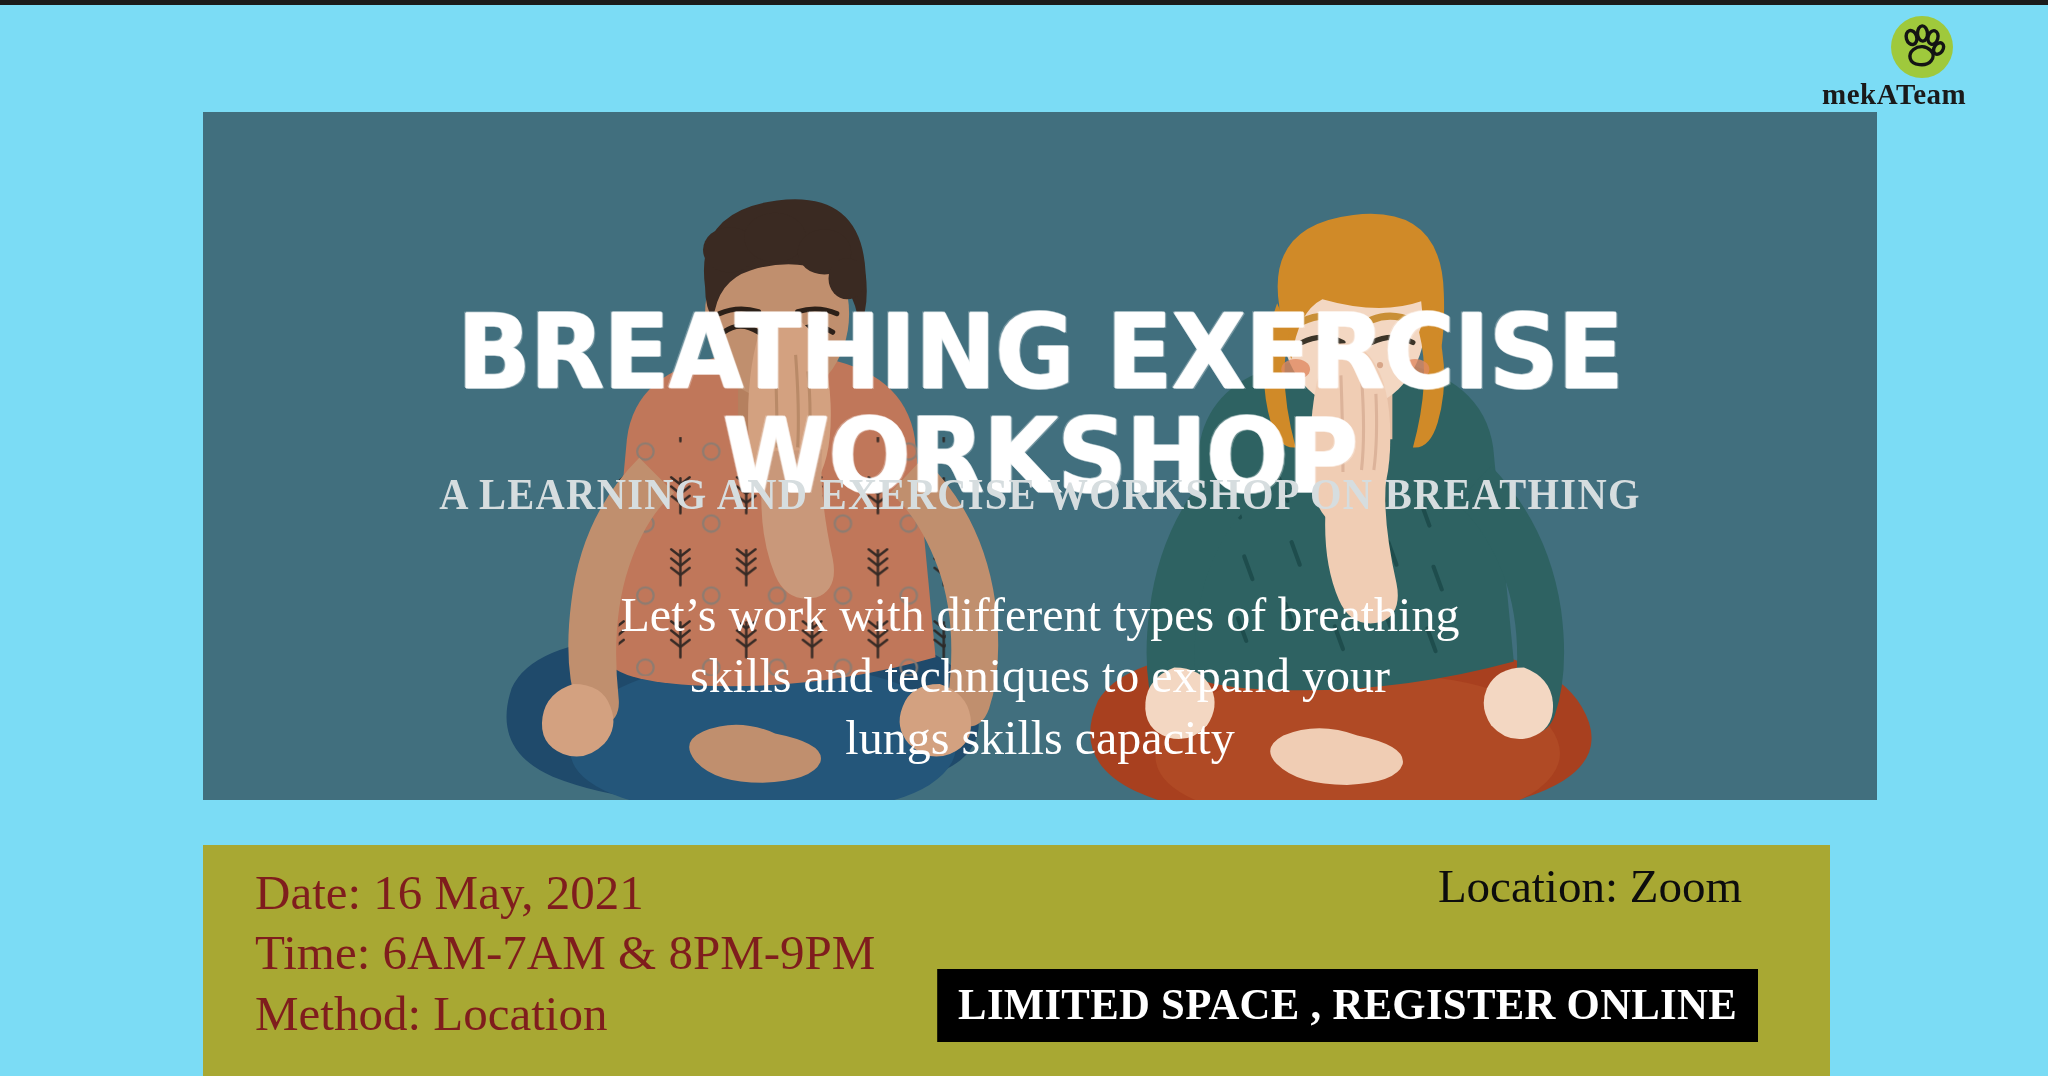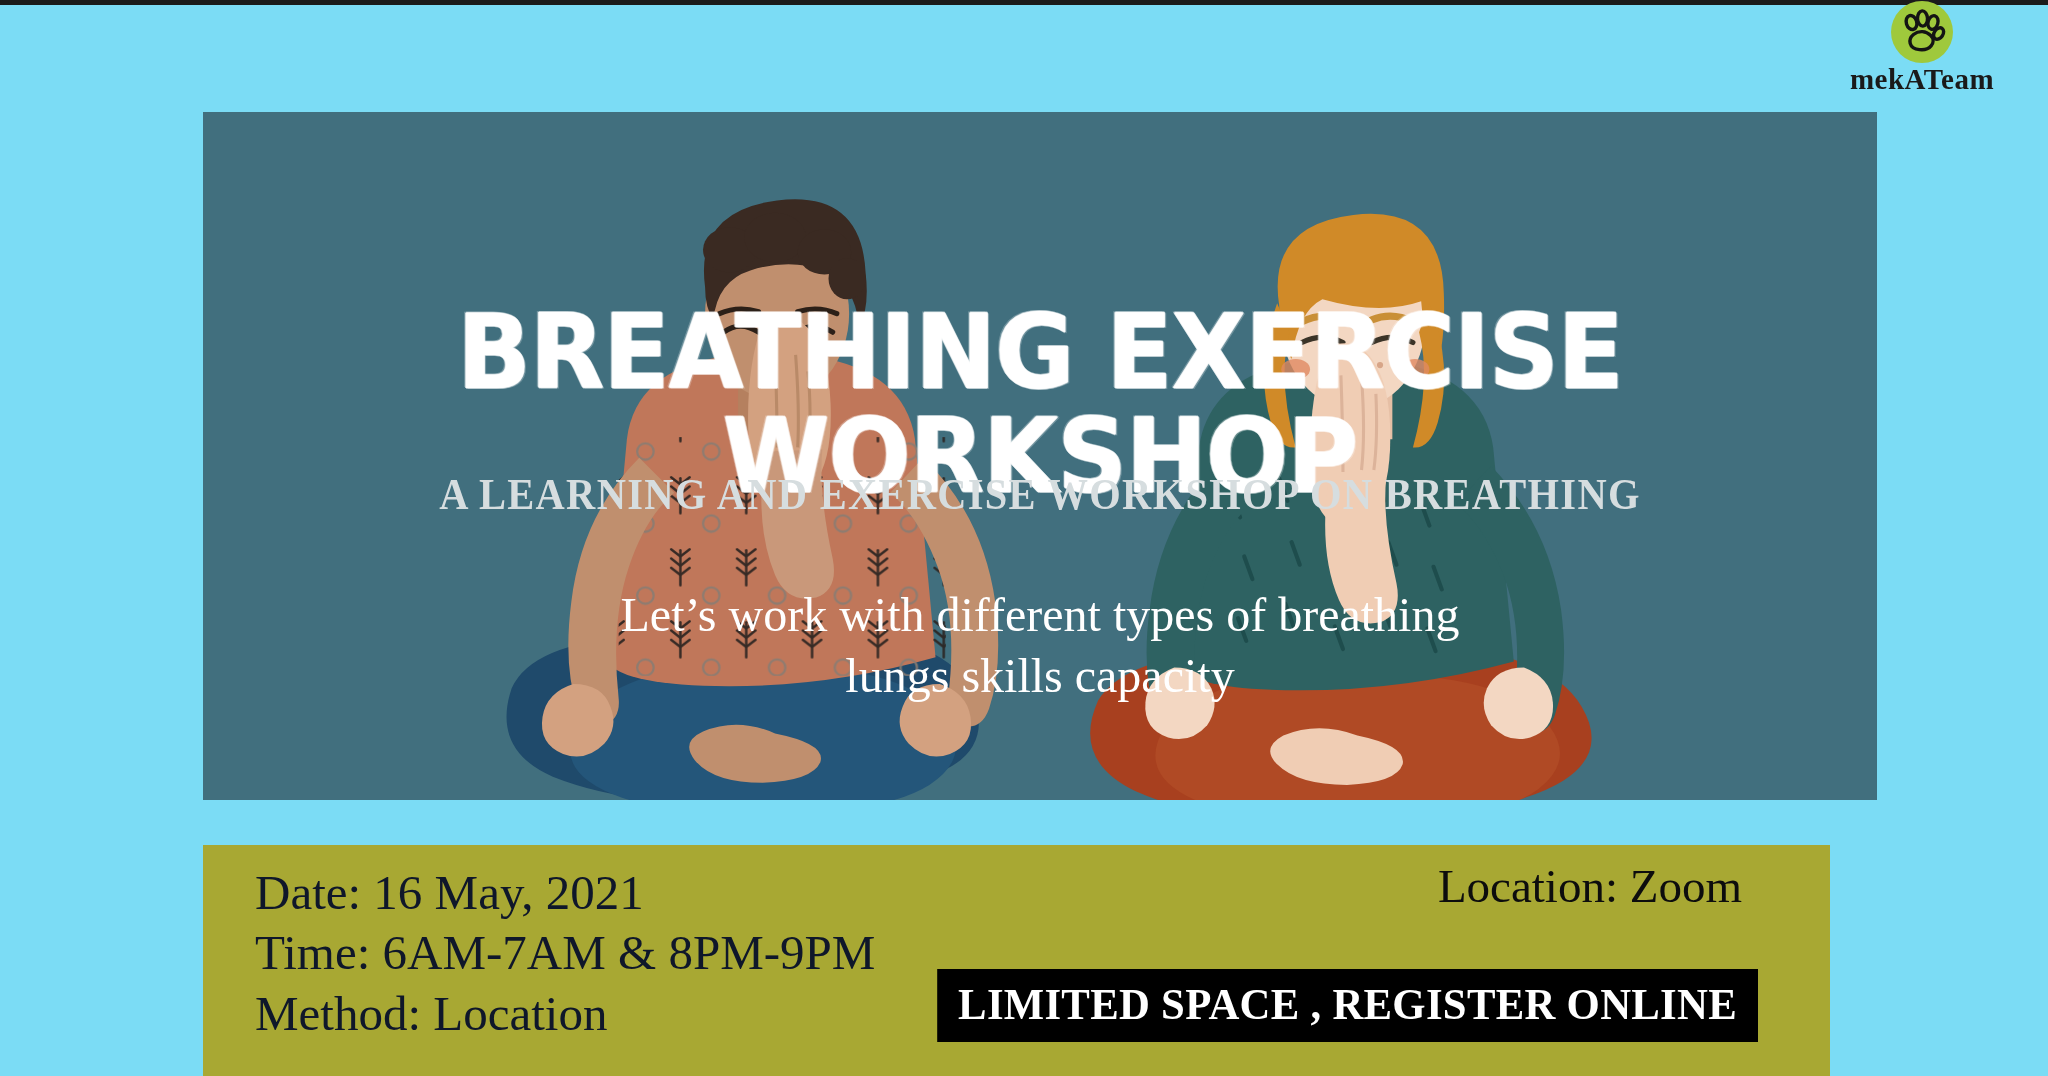--- a/index.html
+++ b/index.html
@@ -19,23 +19,22 @@
   .top-rule {
     position: absolute;
     left: 0; top: 0;
     width: 2048px; height: 5px;
     background: #1b1b1b;
   }
   
   .brand {
     position: absolute;
     right: 26px;
-    top: 1px;
+    top: 16px;
     width: 200px;
-    text-align: center;
   }
   .brand-mark {
     width: 62px;
     height: 62px;
     border-radius: 50%;
     background: #9fc93c;
     margin: 0 auto 2px auto;
     position: relative;
   }
   .brand-mark svg { display: block; width: 62px; height: 62px; }
@@ -116,21 +115,21 @@
     left: 203px;
     top: 845px;
     width: 1627px;
     height: 231px;
     background: #a8a833;
   }
   .info-left {
     position: absolute;
     left: 52px;
     top: 18px;
-    color: #0f172a;
+    color: #7f1d1d;
     font-family: "Liberation Serif", serif;
     font-size: 49px;
     line-height: 1.23;
   }
   .info-left div { white-space: nowrap; }
   .info-right {
     position: absolute;
     right: 88px;
     top: 12px;
     text-align: right;
@@ -301,20 +300,21 @@
           <path d="M1094 356 q-10 72 10 118 q12 28 40 22 q22 -8 16 -38 q-14 -62 -10 -102 z" fill="#f0cdb4"></path>
         </g>
       </g>
     </svg>
 
     <div class="hero-text">
       <div class="hero-title">BREATHING EXERCISE WORKSHOP</div>
       <div class="hero-subtitle">A LEARNING AND EXERCISE WORKSHOP ON BREATHING</div>
       <div class="hero-body">
         <div>Let’s work with different types of breathing</div>
+        <div>skills and techniques to expand your</div>
         <div>lungs skills capacity</div>
       </div>
     </div>
   </div>
 
   <div class="infobar">
     <div class="info-left">
       <div>Date: 16 May, 2021</div>
       <div>Time: 6AM-7AM &amp; 8PM-9PM</div>
       <div>Method: Location</div>

